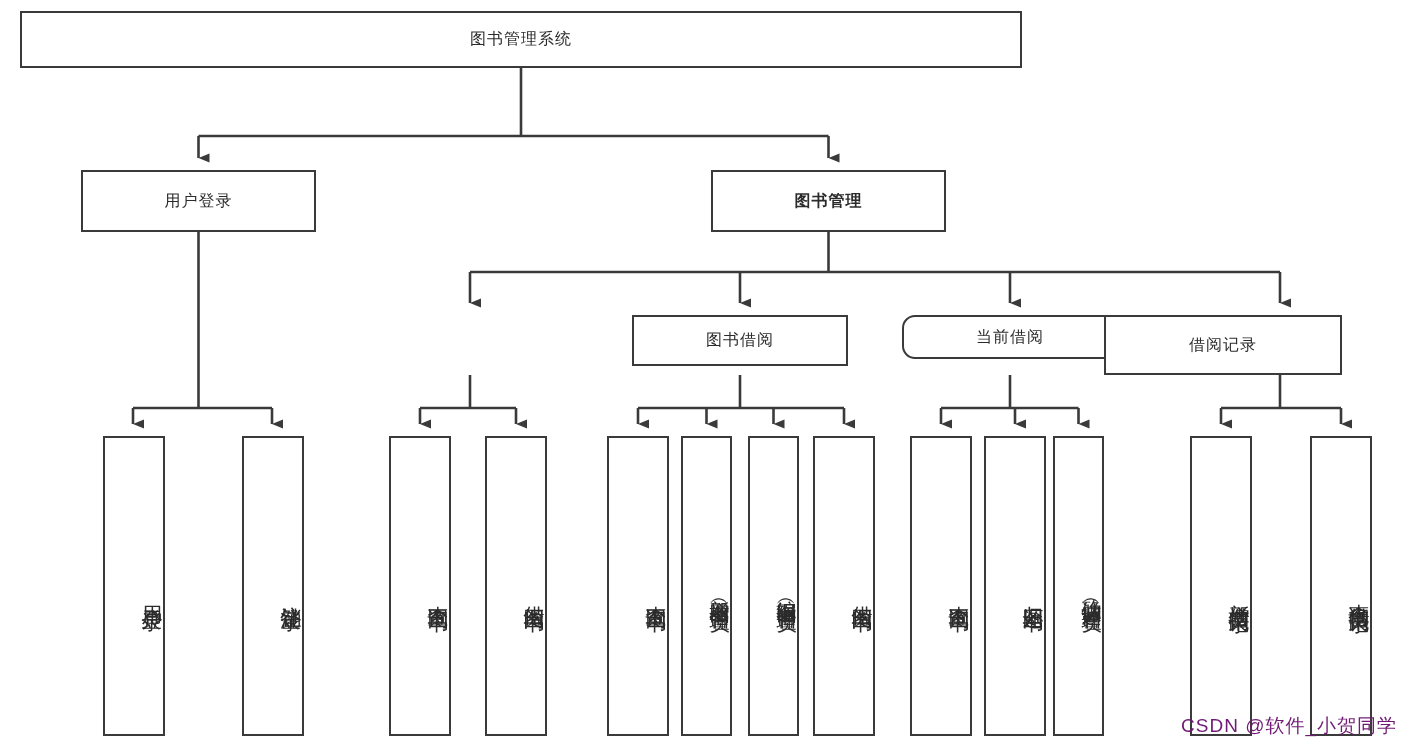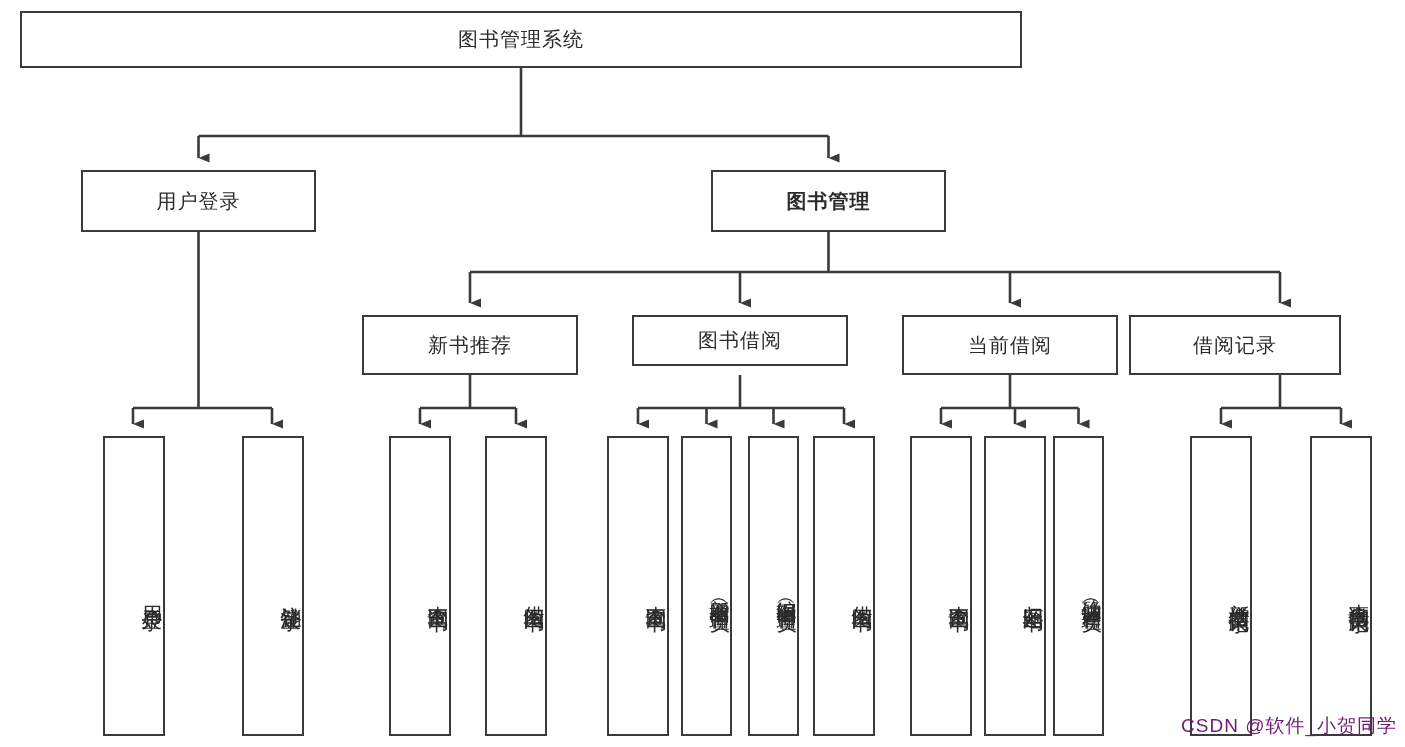--- a/index.html
+++ b/index.html
@@ -29,21 +29,21 @@
     position: absolute;
     box-sizing: border-box;
     border: 2px solid #3a3a3a;
     background: #ffffff;
     display: flex;
     align-items: center;
     justify-content: center;
     color: #2b2b2b;
   }
   .node.horizontal {
-    font-size: 20px;
+    font-size: 16px;
     letter-spacing: 1px;
   }
   .node.vertical {
     writing-mode: vertical-rl;
     text-orientation: upright;
     font-size: 21px;
     line-height: 1.08;
     align-items: flex-start;
     justify-content: center;
     padding-top: 14px;
@@ -139,30 +139,27 @@
     <span>图书管理系统</span>
   </div>
 
   <div class="node horizontal" style="left:81px;top:170px;width:235px;height:62px;">
     <span>用户登录</span>
   </div>
   <div class="node horizontal" style="left:711px;top:170px;width:235px;height:62px;font-weight:bold;">
     <span>图书管理</span>
   </div>
 
-  <div class="node horizontal" style="left:362px;top:315px;width:216px;height:60px;">
-    <span>新书推荐</span>
-  </div>
   <div class="node horizontal" style="left:632px;top:315px;width:216px;height:51px;">
     <span>图书借阅</span>
   </div>
-  <div class="node horizontal" style="left:902px;top:315px;width:216px;height:60px;">
+  <div class="node horizontal" style="left:902px;top:315px;width:216px;height:44px;border-radius:13px;">
     <span>当前借阅</span>
   </div>
-  <div class="node horizontal" style="left:1129px;top:315px;width:212px;height:60px;">
+  <div class="node horizontal" style="left:1104px;top:315px;width:238px;height:60px;">
     <span>借阅记录</span>
   </div>
 
   <div class="node vertical" style="left:103px;top:436px;width:62px;height:300px;">
     <span class="vtext">用户登录</span>
   </div>
   <div class="node vertical" style="left:242px;top:436px;width:62px;height:300px;">
     <span class="vtext">注销登录</span>
   </div>
 

